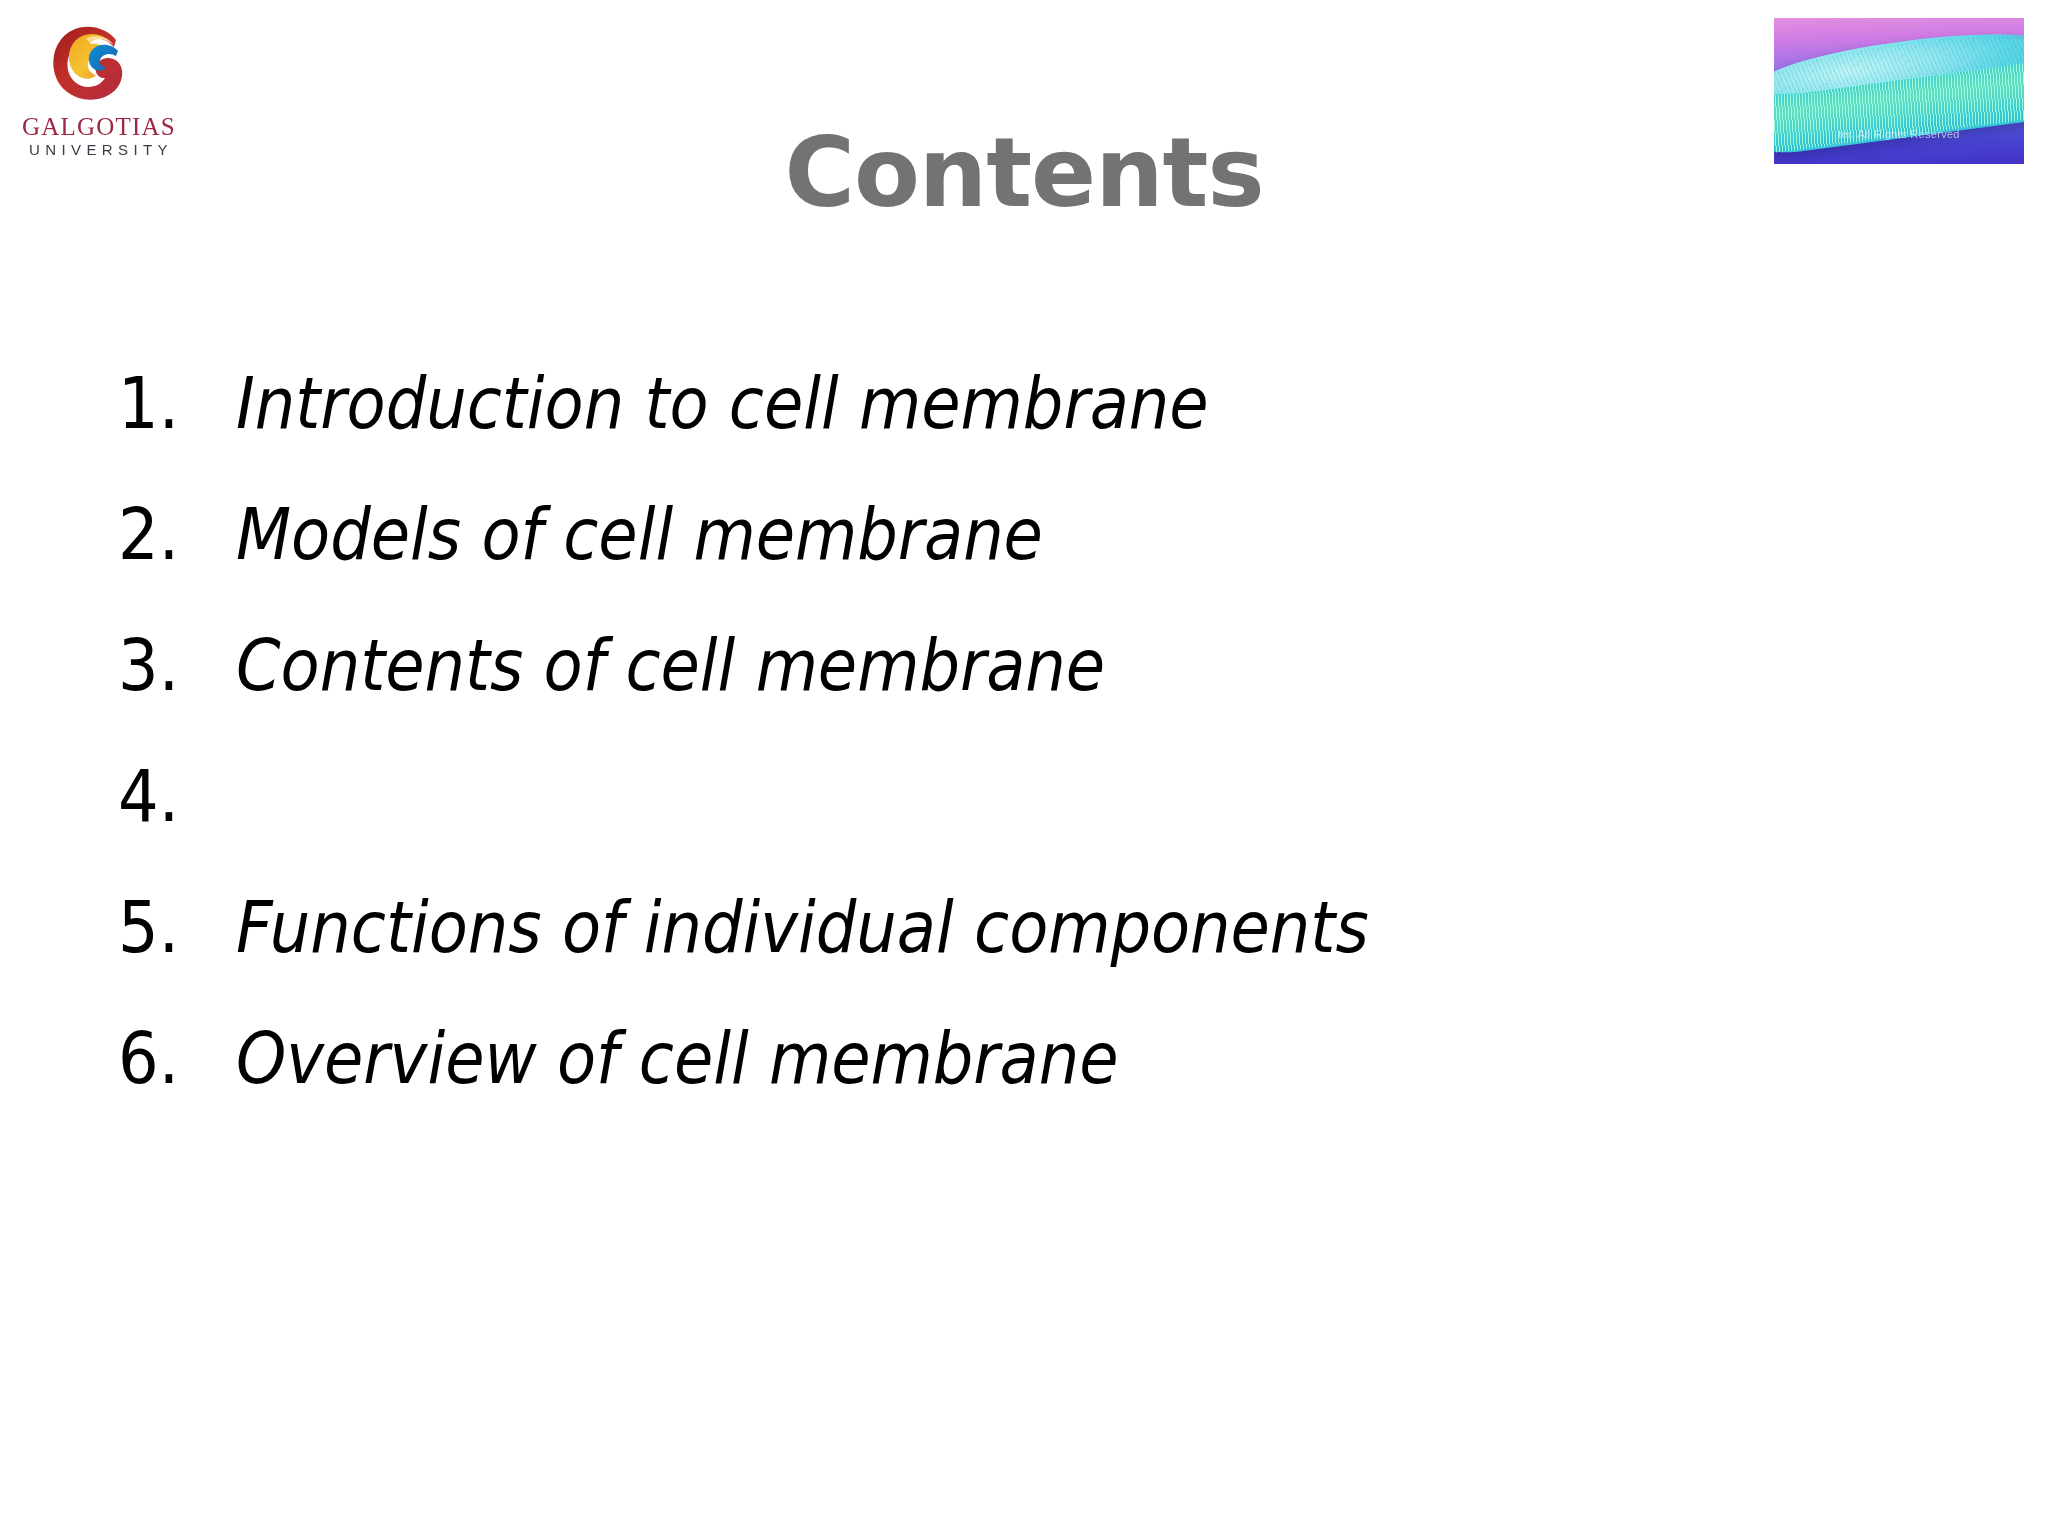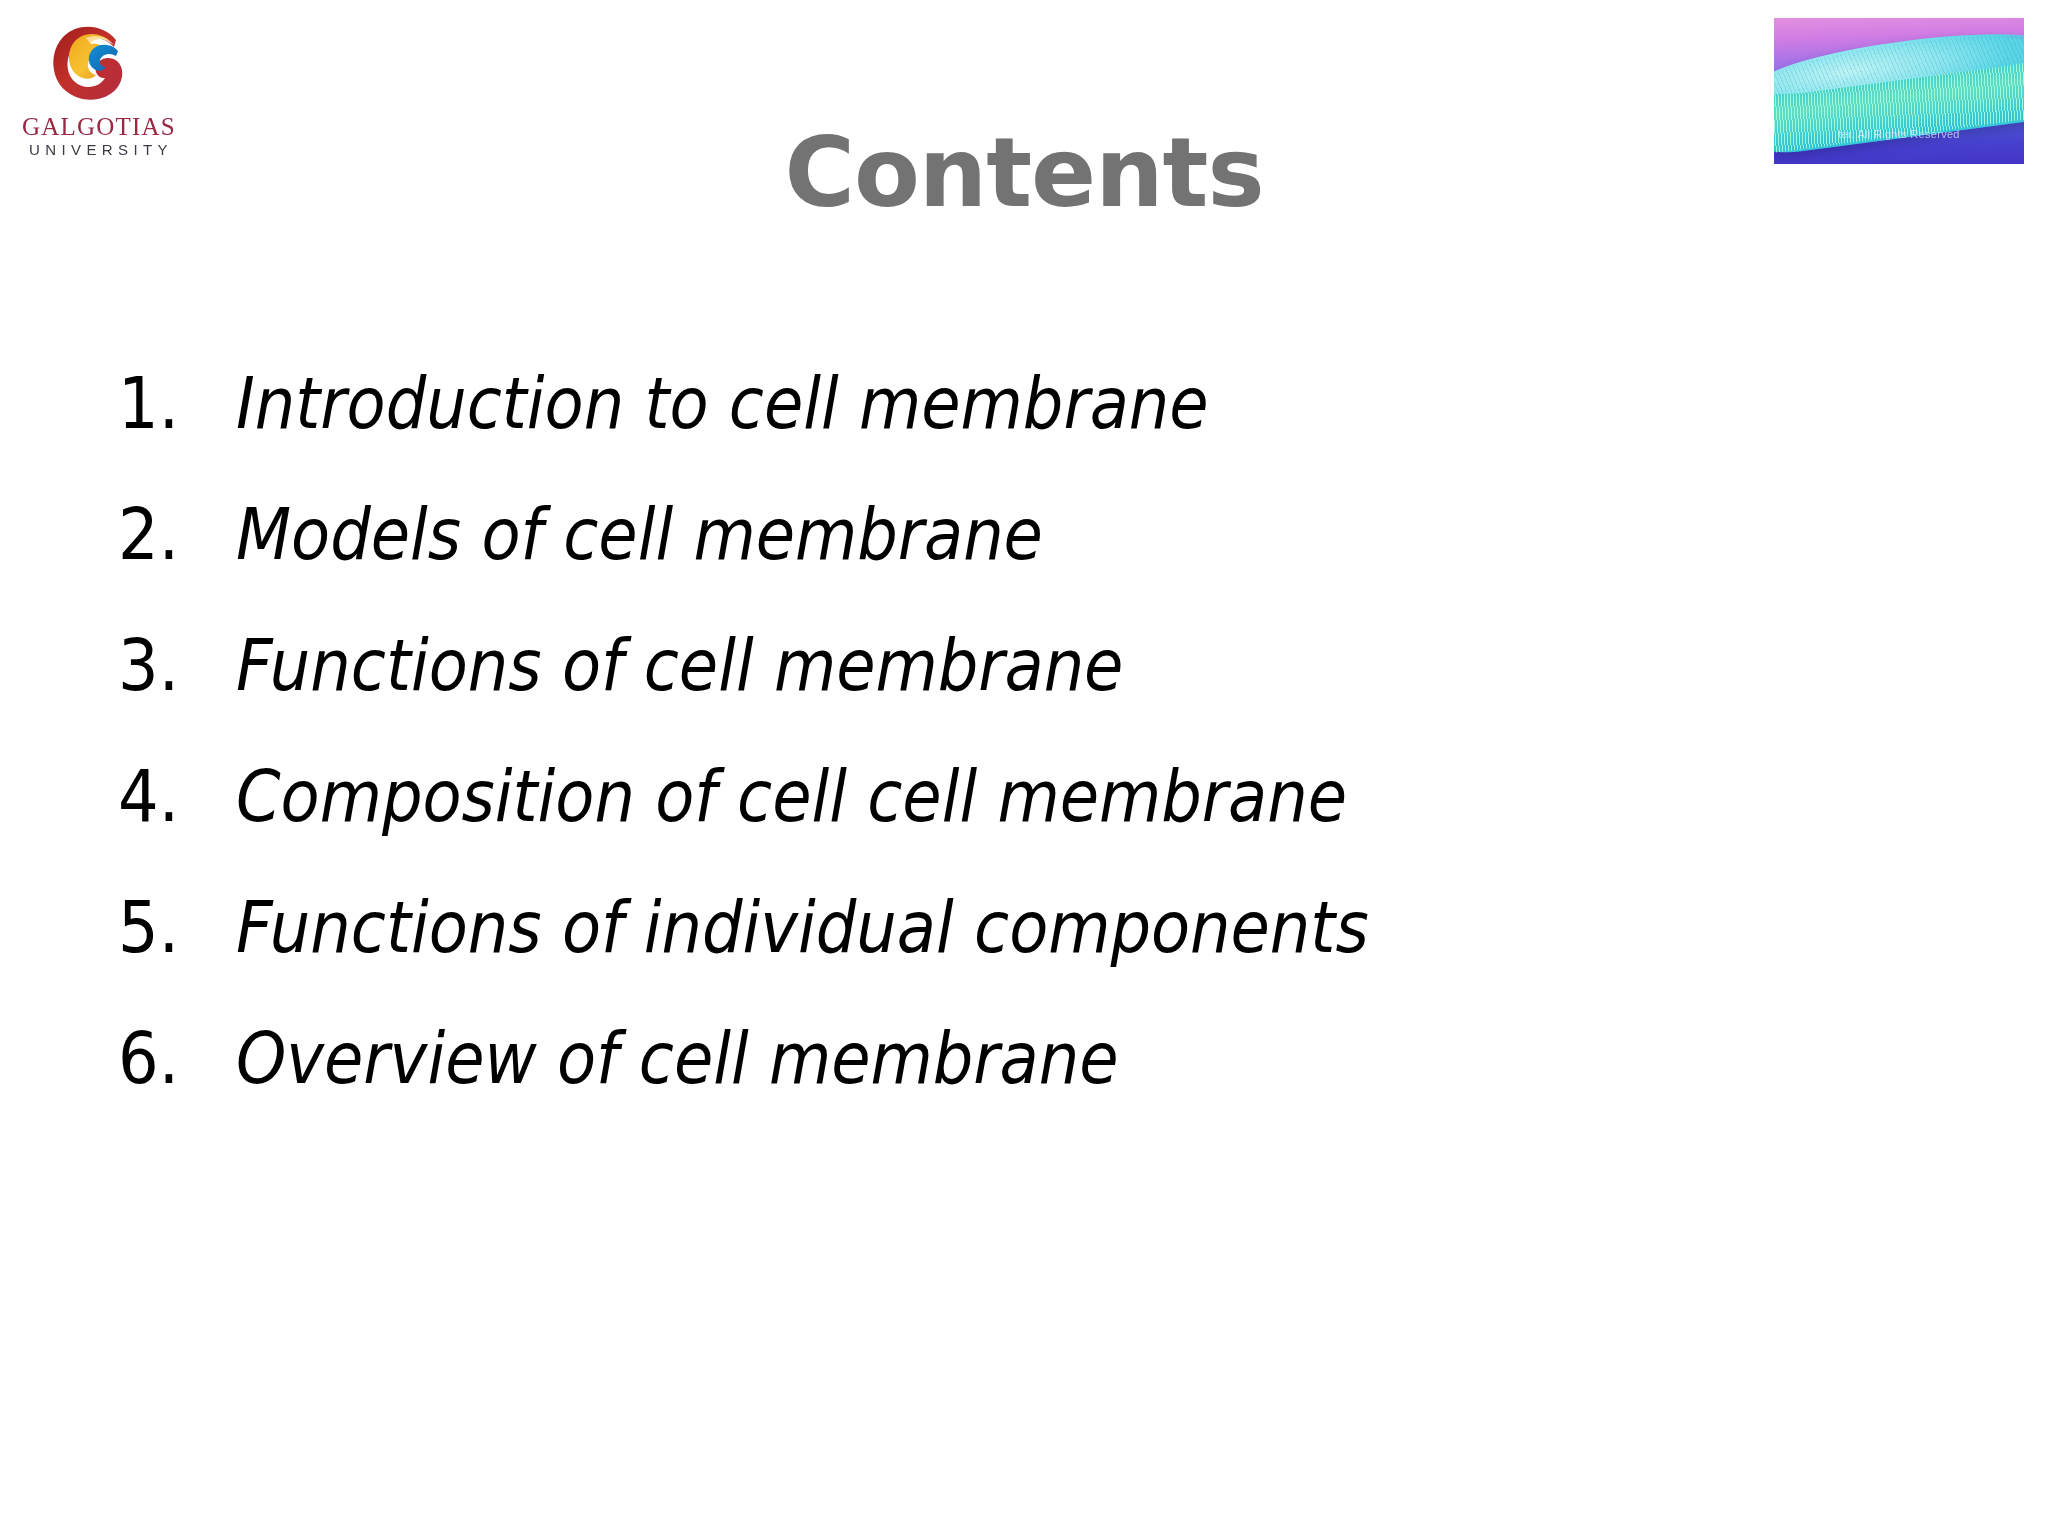--- a/index.html
+++ b/index.html
@@ -256,25 +256,24 @@
     <div class="contents-item">
       <span class="num">1.</span>
       <span class="label">Introduction to cell membrane</span>
     </div>
     <div class="contents-item">
       <span class="num">2.</span>
       <span class="label">Models of cell membrane</span>
     </div>
     <div class="contents-item">
       <span class="num">3.</span>
-      <span class="label">Functions of cell membrane</span>
+      <span class="label">Contents of cell membrane</span>
     </div>
     <div class="contents-item">
       <span class="num">4.</span>
-      <span class="label">Composition of cell cell membrane</span>
     </div>
     <div class="contents-item">
       <span class="num">5.</span>
       <span class="label">Functions of individual components</span>
     </div>
     <div class="contents-item">
       <span class="num">6.</span>
       <span class="label">Overview of cell membrane</span>
     </div>
   </div>

